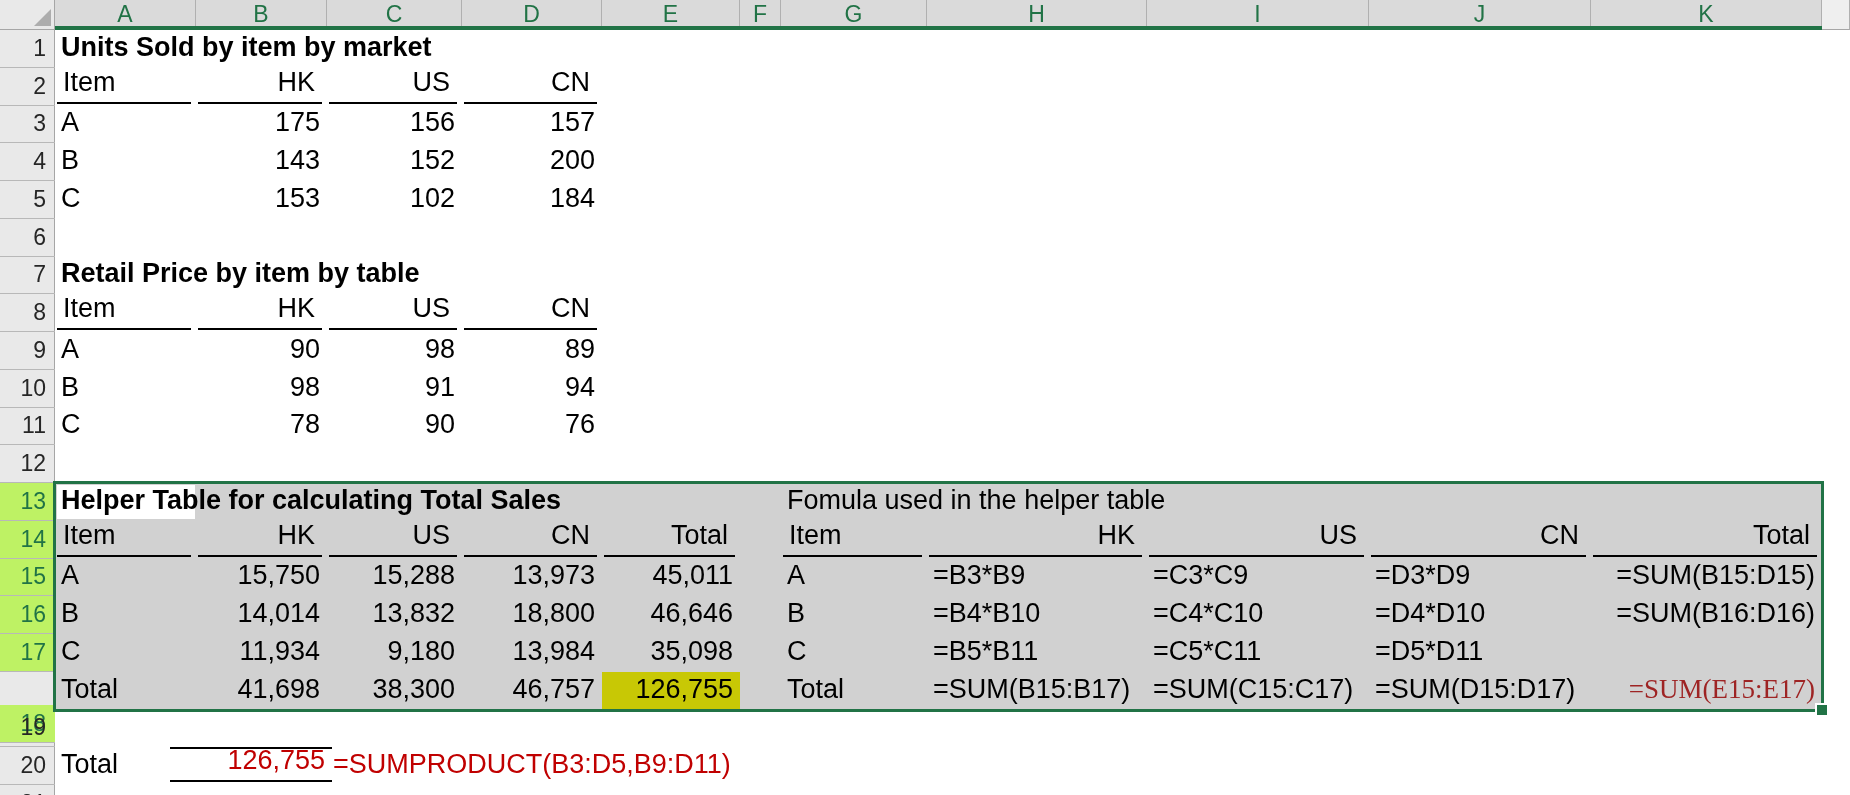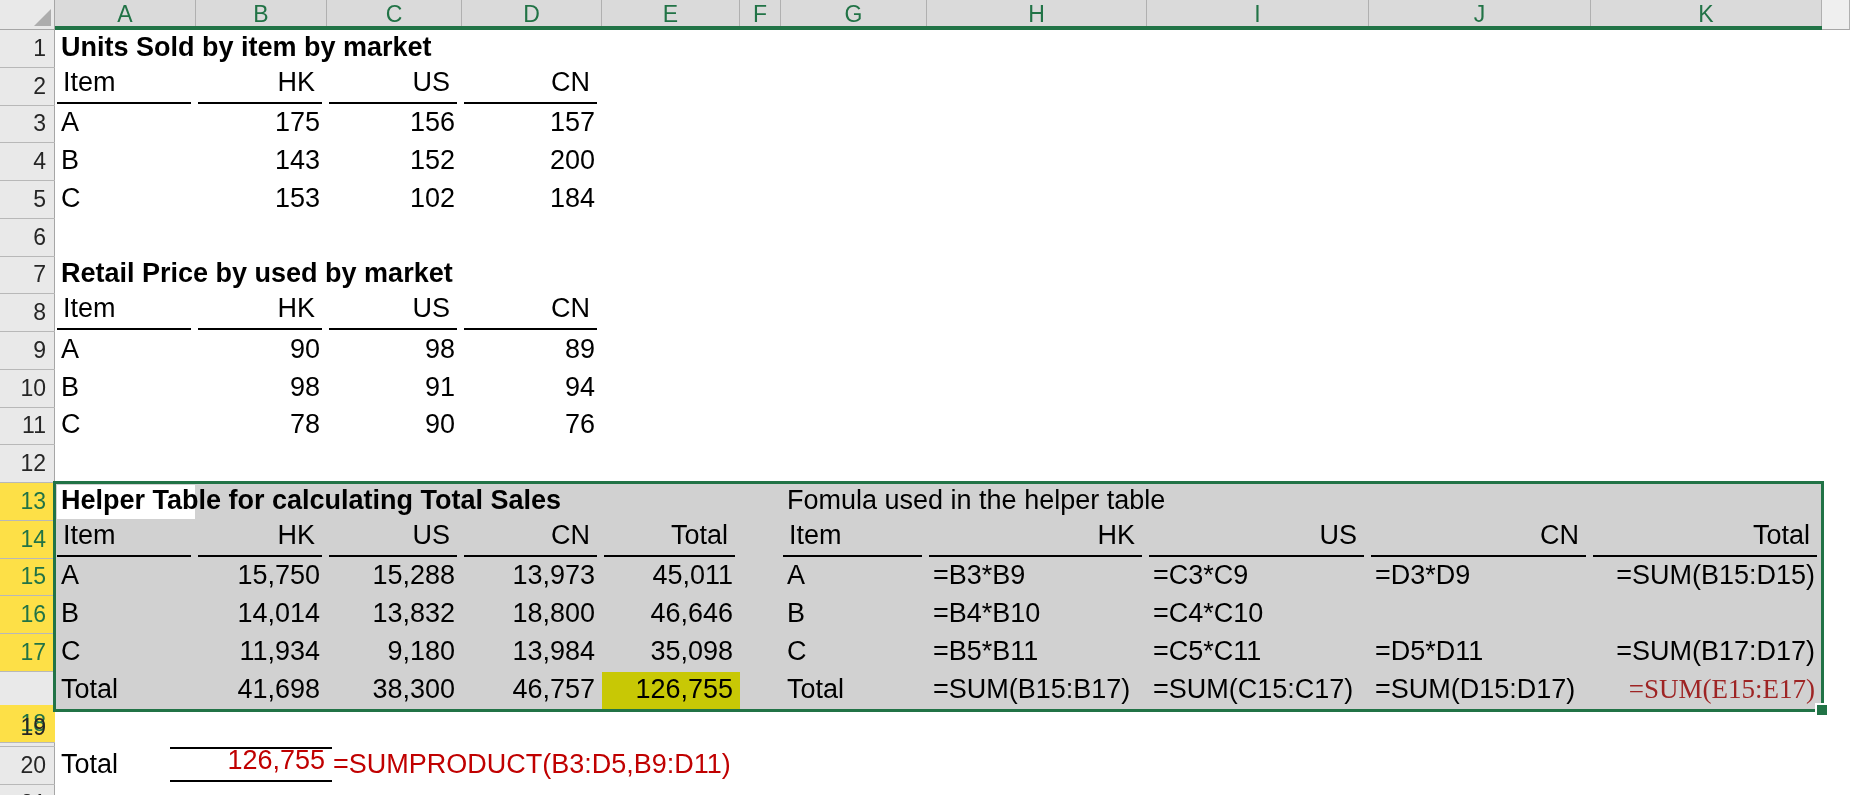--- a/index.html
+++ b/index.html
@@ -17,21 +17,21 @@
           border-right:1px solid #B0B0B0;text-align:center;line-height:29px;
           font-size:23px;color:var(--green);}
   .colhead-underline{position:absolute;top:26px;height:4px;background:var(--green);}
   .colhead-rest{position:absolute;top:0;height:30px;background:#EFEFEF;box-sizing:border-box;
           border-bottom:1px solid #A6A6A6;border-right:1px solid #B0B0B0;}
   .rowhead-strip{position:absolute;left:0;top:30px;width:55px;height:765px;background:#E9E9E9;
           border-right:1px solid #A6A6A6;box-sizing:border-box;}
   .rowhdr{position:absolute;left:0;width:55px;box-sizing:border-box;
           border-bottom:1px solid #B8B8B8;text-align:right;padding-right:9px;
           font-size:23px;color:#262626;display:flex;align-items:center;justify-content:flex-end;}
-  .rowhdr.sel{background:#fde047;color:var(--green);text-align:center;}
+  .rowhdr.sel{background:#bef264;color:var(--green);text-align:center;}
   
   #grid{position:absolute;left:0;top:0;width:1850px;height:795px;}
   .sel-fill{position:absolute;background:var(--selfill);z-index:1;}
   .active-cell{position:absolute;background:#ffffff;z-index:2;}
   .cell{position:absolute;z-index:3;font-size:27px;white-space:nowrap;
         display:flex;align-items:flex-end;padding:0 0 4px 0;box-sizing:border-box;}
   .cell.l{justify-content:flex-start;padding-left:6px;}
   .cell.r{justify-content:flex-end;padding-right:7px;}
   .cell.b{font-weight:700;}
   .cell.u{border-bottom:2px solid #000;}
@@ -60,21 +60,21 @@
       <div class="cell r" style="left: 327px; top: 105.5px; width: 135px; height: 36.75px;">156</div>
       <div class="cell r" style="left: 462px; top: 105.5px; width: 140px; height: 36.75px;">157</div>
       <div class="cell l" style="left: 55px; top: 143.25px; width: 141px; height: 36.75px;">B</div>
       <div class="cell r" style="left: 196px; top: 143.25px; width: 131px; height: 36.75px;">143</div>
       <div class="cell r" style="left: 327px; top: 143.25px; width: 135px; height: 36.75px;">152</div>
       <div class="cell r" style="left: 462px; top: 143.25px; width: 140px; height: 36.75px;">200</div>
       <div class="cell l" style="left: 55px; top: 181px; width: 141px; height: 36.75px;">C</div>
       <div class="cell r" style="left: 196px; top: 181px; width: 131px; height: 36.75px;">153</div>
       <div class="cell r" style="left: 327px; top: 181px; width: 135px; height: 36.75px;">102</div>
       <div class="cell r" style="left: 462px; top: 181px; width: 140px; height: 36.75px;">184</div>
-      <div class="cell l b" style="left: 55px; top: 256.5px; width: 1100px; height: 36.75px;">Retail Price by used by market</div>
+      <div class="cell l b" style="left: 55px; top: 256.5px; width: 1100px; height: 36.75px;">Retail Price by item by table</div>
       <div class="cell l u" style="left: 57px; top: 294.25px; width: 134px; height: 35.75px;">Item</div>
       <div class="cell r u" style="left: 198px; top: 294.25px; width: 124px; height: 35.75px;">HK</div>
       <div class="cell r u" style="left: 329px; top: 294.25px; width: 128px; height: 35.75px;">US</div>
       <div class="cell r u" style="left: 464px; top: 294.25px; width: 133px; height: 35.75px;">CN</div>
       <div class="cell l" style="left: 55px; top: 332px; width: 141px; height: 36.75px;">A</div>
       <div class="cell r" style="left: 196px; top: 332px; width: 131px; height: 36.75px;">90</div>
       <div class="cell r" style="left: 327px; top: 332px; width: 135px; height: 36.75px;">98</div>
       <div class="cell r" style="left: 462px; top: 332px; width: 140px; height: 36.75px;">89</div>
       <div class="cell l" style="left: 55px; top: 369.75px; width: 141px; height: 36.75px;">B</div>
       <div class="cell r" style="left: 196px; top: 369.75px; width: 131px; height: 36.75px;">98</div>
@@ -107,30 +107,31 @@
       <div class="cell l" style="left: 1369px; top: 558.5px; width: 222px; height: 36.75px;">=D3*D9</div>
       <div class="cell r" style="left: 1591px; top: 558.5px; width: 231px; height: 36.75px;">=SUM(B15:D15)</div>
       <div class="cell l" style="left: 55px; top: 596.25px; width: 141px; height: 36.75px;">B</div>
       <div class="cell r" style="left: 196px; top: 596.25px; width: 131px; height: 36.75px;">14,014</div>
       <div class="cell r" style="left: 327px; top: 596.25px; width: 135px; height: 36.75px;">13,832</div>
       <div class="cell r" style="left: 462px; top: 596.25px; width: 140px; height: 36.75px;">18,800</div>
       <div class="cell r" style="left: 602px; top: 596.25px; width: 138px; height: 36.75px;">46,646</div>
       <div class="cell l" style="left: 781px; top: 596.25px; width: 146px; height: 36.75px;">B</div>
       <div class="cell l" style="left: 927px; top: 596.25px; width: 220px; height: 36.75px;">=B4*B10</div>
       <div class="cell l" style="left: 1147px; top: 596.25px; width: 222px; height: 36.75px;">=C4*C10</div>
+      <div class="cell l" style="left: 1369px; top: 596.25px; width: 222px; height: 36.75px;">=D4*D10</div>
+      <div class="cell r" style="left: 1591px; top: 596.25px; width: 231px; height: 36.75px;">=SUM(B16:D16)</div>
       <div class="cell l" style="left: 55px; top: 634px; width: 141px; height: 36.75px;">C</div>
       <div class="cell r" style="left: 196px; top: 634px; width: 131px; height: 36.75px;">11,934</div>
       <div class="cell r" style="left: 327px; top: 634px; width: 135px; height: 36.75px;">9,180</div>
       <div class="cell r" style="left: 462px; top: 634px; width: 140px; height: 36.75px;">13,984</div>
       <div class="cell r" style="left: 602px; top: 634px; width: 138px; height: 36.75px;">35,098</div>
       <div class="cell l" style="left: 781px; top: 634px; width: 146px; height: 36.75px;">C</div>
       <div class="cell l" style="left: 927px; top: 634px; width: 220px; height: 36.75px;">=B5*B11</div>
       <div class="cell l" style="left: 1147px; top: 634px; width: 222px; height: 36.75px;">=C5*C11</div>
       <div class="cell l" style="left: 1369px; top: 634px; width: 222px; height: 36.75px;">=D5*D11</div>
-      <div class="cell r" style="left: 1591px; top: 634px; width: 231px; height: 36.75px;">=SUM(B17:D17)</div>
       <div class="cell l" style="left: 55px; top: 671.75px; width: 141px; height: 36.75px;">Total</div>
       <div class="cell r" style="left: 196px; top: 671.75px; width: 131px; height: 36.75px;">41,698</div>
       <div class="cell r" style="left: 327px; top: 671.75px; width: 135px; height: 36.75px;">38,300</div>
       <div class="cell r" style="left: 462px; top: 671.75px; width: 140px; height: 36.75px;">46,757</div>
       <div class="cell r ybg" style="left: 602px; top: 671.75px; width: 138px; height: 36.75px;">126,755</div>
       <div class="cell l" style="left: 781px; top: 671.75px; width: 146px; height: 36.75px;">Total</div>
       <div class="cell l" style="left: 927px; top: 671.75px; width: 220px; height: 36.75px;">=SUM(B15:B17)</div>
       <div class="cell l" style="left: 1147px; top: 671.75px; width: 222px; height: 36.75px;">=SUM(C15:C17)</div>
       <div class="cell l" style="left: 1369px; top: 671.75px; width: 222px; height: 36.75px;">=SUM(D15:D17)</div>
       <div class="cell r darkred" style="left: 1591px; top: 671.75px; width: 231px; height: 36.75px;">=SUM(E15:E17)</div>

